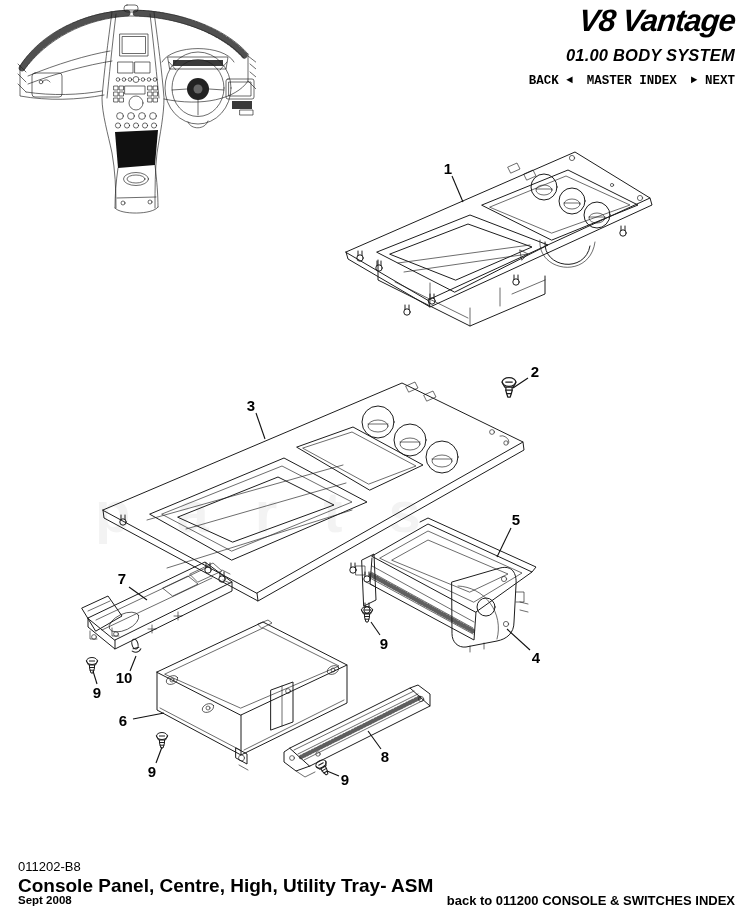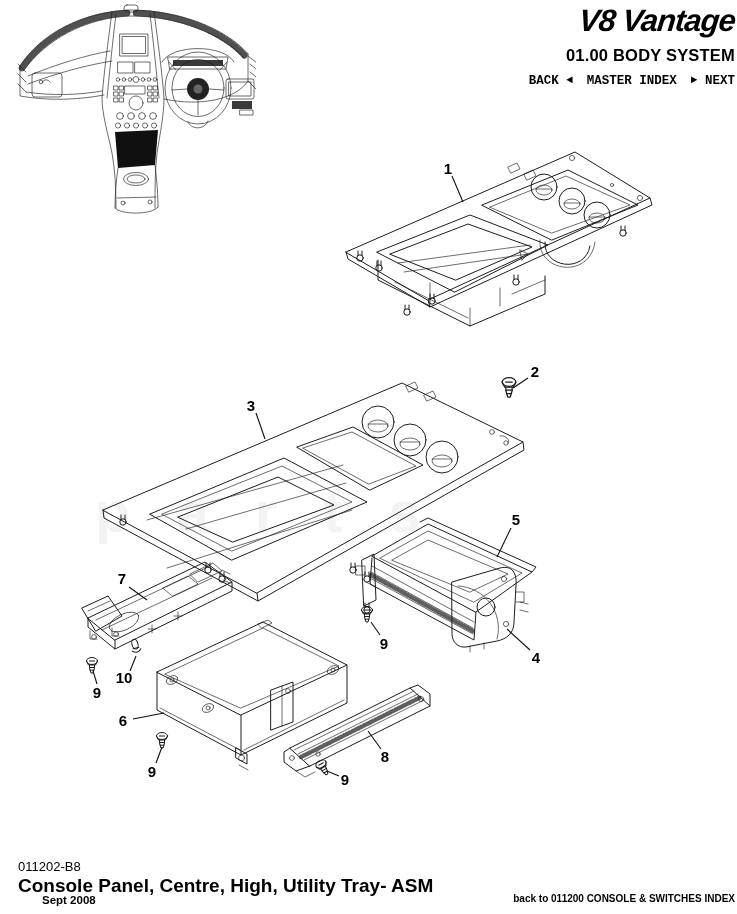--- a/index.html
+++ b/index.html
@@ -10,21 +10,21 @@
   }
   
   .logo{
     position:absolute;top:3px;right:2px;
     font-size:31px;font-weight:bold;font-style:italic;
     letter-spacing:-1px;transform:skewX(-6deg);transform-origin:right;
     white-space:nowrap;
   }
   .section-title{
     position:absolute;top:46px;right:2px;
-    font-size:16.5px;font-weight:bold;letter-spacing:.2px;white-space:nowrap;
+    font-size:16.5px;font-weight:bold;letter-spacing:.2px;white-space:nowrap;font-style:italic;
   }
   .nav{
     position:absolute;top:74px;right:2px;
     font-size:12.5px;font-weight:bold;white-space:nowrap;font-family:Liberation Mono, monospace;
   }
   .nav .navitem{cursor:pointer;display:inline-block;}
   .nav .gap{display:inline-block;width:14px;}
   .nav .arrow{font-size:11px;position:relative;top:-1px;}
   
   .thumb{position:absolute;left:12px;top:2px;}
@@ -37,22 +37,22 @@
   .leader{stroke:#101010;stroke-width:1.1;}
   text.callout{font:bold 15px "Liberation Sans","DejaVu Sans",sans-serif;fill:#000;text-anchor:middle;}
   .watermark{
     position:absolute;left:95px;top:478px;width:460px;
     font-size:58px;font-weight:bold;letter-spacing:46px;color:#000;opacity:.045;
     pointer-events:none;
   }
   
   .doc-number{position:absolute;left:18px;top:859px;font-size:13px;font-weight:normal;}
   .doc-title{position:absolute;left:18px;top:875px;font-size:19px;font-weight:bold;}
-  .doc-date{position:absolute;left:18px;top:894px;font-size:11.5px;font-weight:bold;margin-left:24px;}
-  .back-link{position:absolute;right:2px;top:893px;font-size:10px;font-weight:bold;cursor:pointer;white-space:nowrap;}
+  .doc-date{position:absolute;left:18px;top:894px;font-size:11.5px;font-weight:bold;}
+  .back-link{position:absolute;right:2px;top:893px;font-size:13px;font-weight:bold;cursor:pointer;white-space:nowrap;}
 </style>
 </head>
 <body>
 
 <div class="logo">V8 Vantage</div>
 <div class="section-title">01.00 BODY SYSTEM</div>
 <div class="nav">
   <span class="navitem"><span>BACK</span> <span class="arrow">◄</span></span><span class="gap"></span><span class="navitem">MASTER INDEX</span><span class="gap"></span><span class="navitem"><span class="arrow">►</span> <span>NEXT</span></span>
 </div>
 

